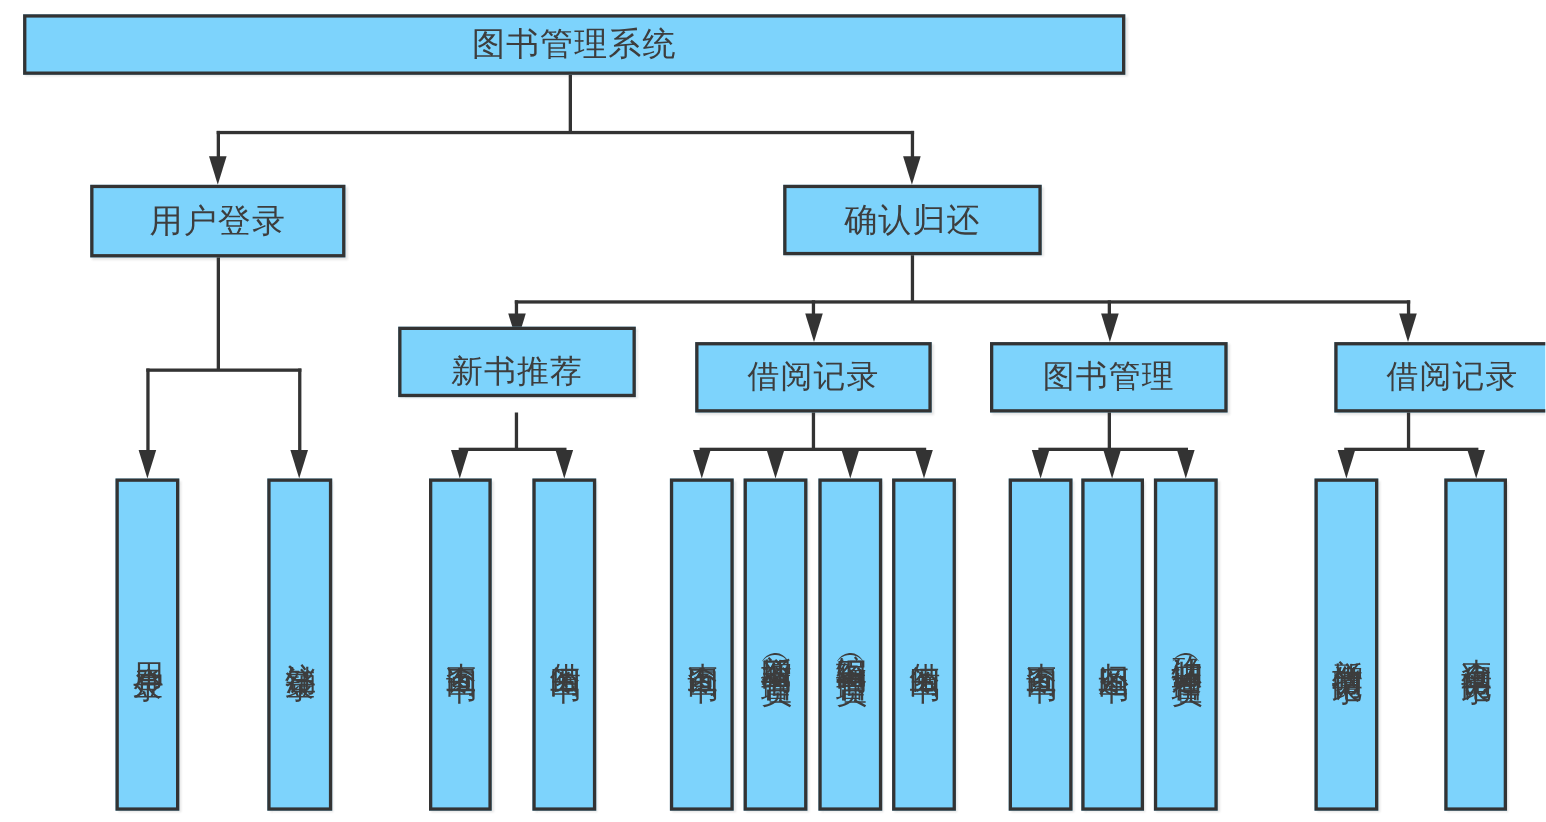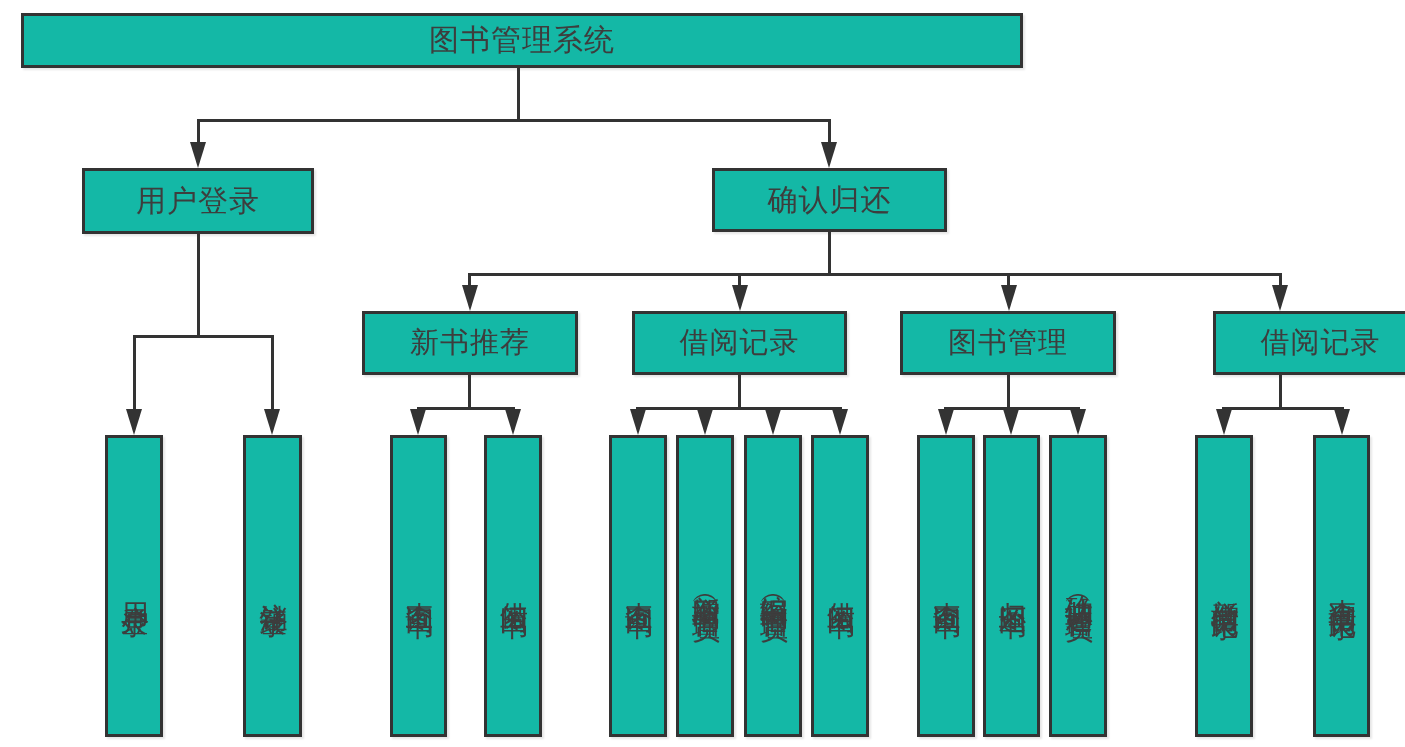--- a/index.html
+++ b/index.html
@@ -12,21 +12,21 @@
     position: relative;
     width: 1405px;
     height: 747px;
     background: #ffffff;
     overflow: hidden;
   }
   .box {
     position: absolute;
     box-sizing: border-box;
     border: 3px solid #333333;
-    background: #14b8a6;
+    background: #7dd3fc;
     display: flex;
     align-items: center;
     justify-content: center;
     color: #3d3d3d;
     box-shadow: 2px 2px 2px rgba(0,0,0,0.10);
   }
   .hbox { font-size: 30px; letter-spacing: 1px; }
   .l3 { font-size: 29px; }
   .vbox .vtext {
     writing-mode: vertical-rl;
@@ -97,21 +97,21 @@
   <div class="hline" style="left:468px; top:273px; width:814px;"></div>
   <div class="vline" style="left:468px; top:273px; height:14px;"></div>
   <div class="arrow" style="left:462px; top:285px;"></div>
   <div class="vline" style="left:738px; top:273px; height:14px;"></div>
   <div class="arrow" style="left:732px; top:285px;"></div>
   <div class="vline" style="left:1007px; top:273px; height:14px;"></div>
   <div class="arrow" style="left:1001px; top:285px;"></div>
   <div class="vline" style="left:1279px; top:273px; height:14px;"></div>
   <div class="arrow" style="left:1272px; top:285px;"></div>
 
-  <div class="box hbox l3" style="left:362px; top:311px; width:216px; height:64px;">
+  <div class="box hbox l3" style="left:362px; top:297px; width:216px; height:64px;align-items:flex-end;">
     <span>新书推荐</span>
   </div>
   <div class="box hbox l3" style="left:632px; top:311px; width:215px; height:64px;">
     <span>借阅记录</span>
   </div>
   <div class="box hbox l3" style="left:900px; top:311px; width:216px; height:64px;">
     <span>图书管理</span>
   </div>
   <div class="box hbox l3" style="left:1213px; top:311px; width:215px; height:64px;">
     <span>借阅记录</span>

